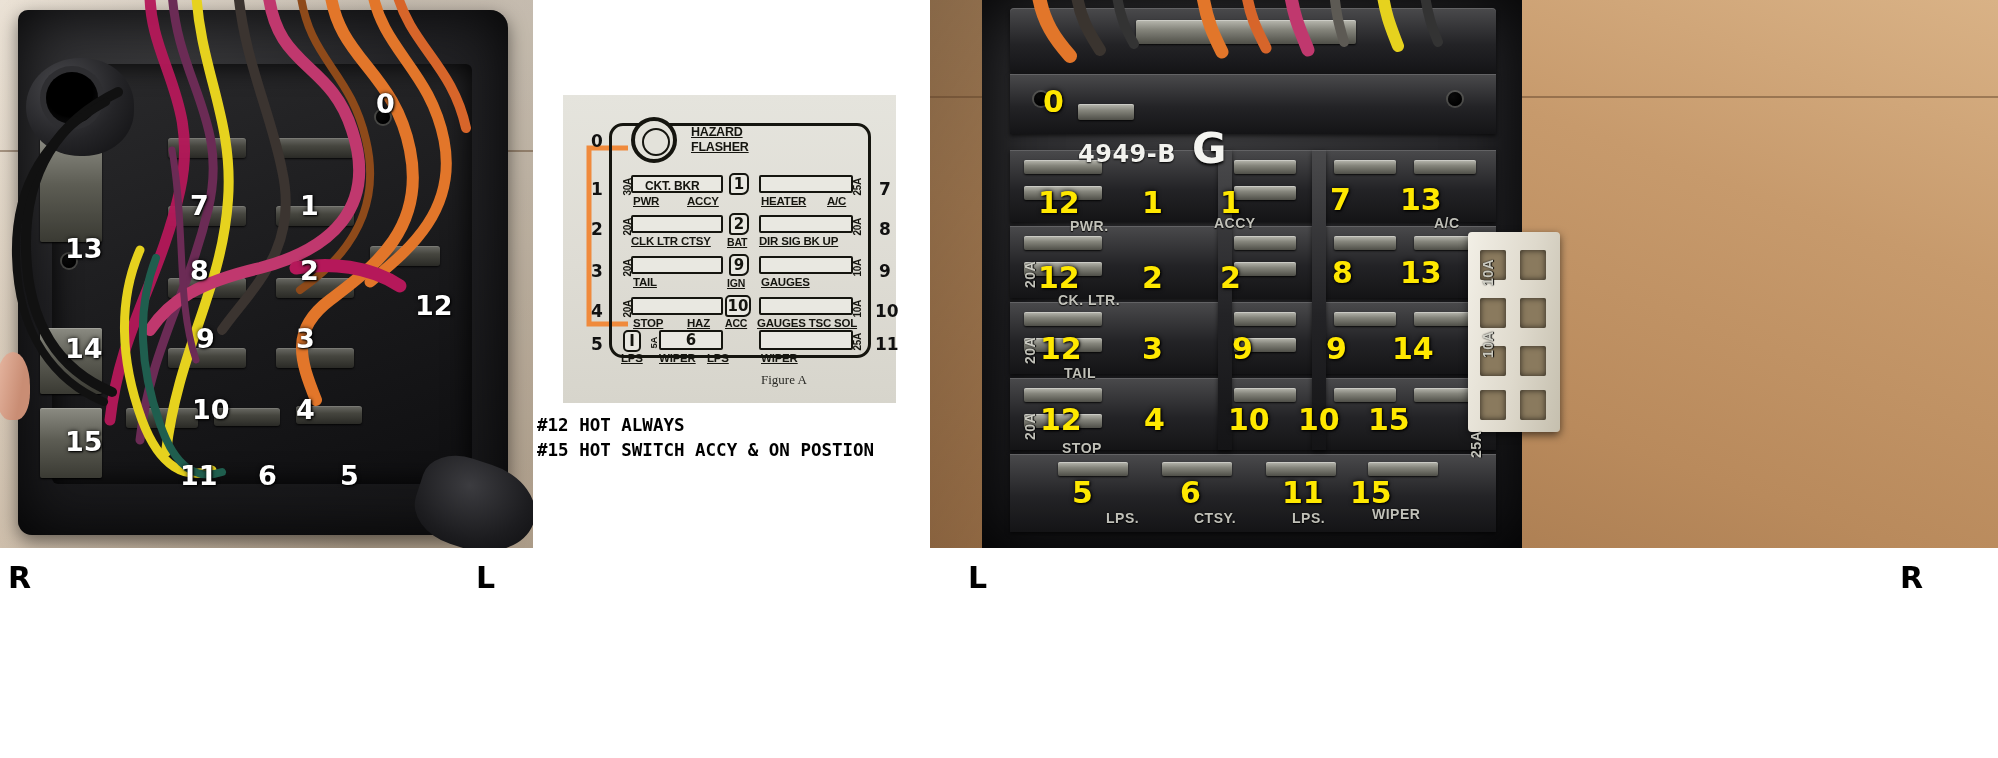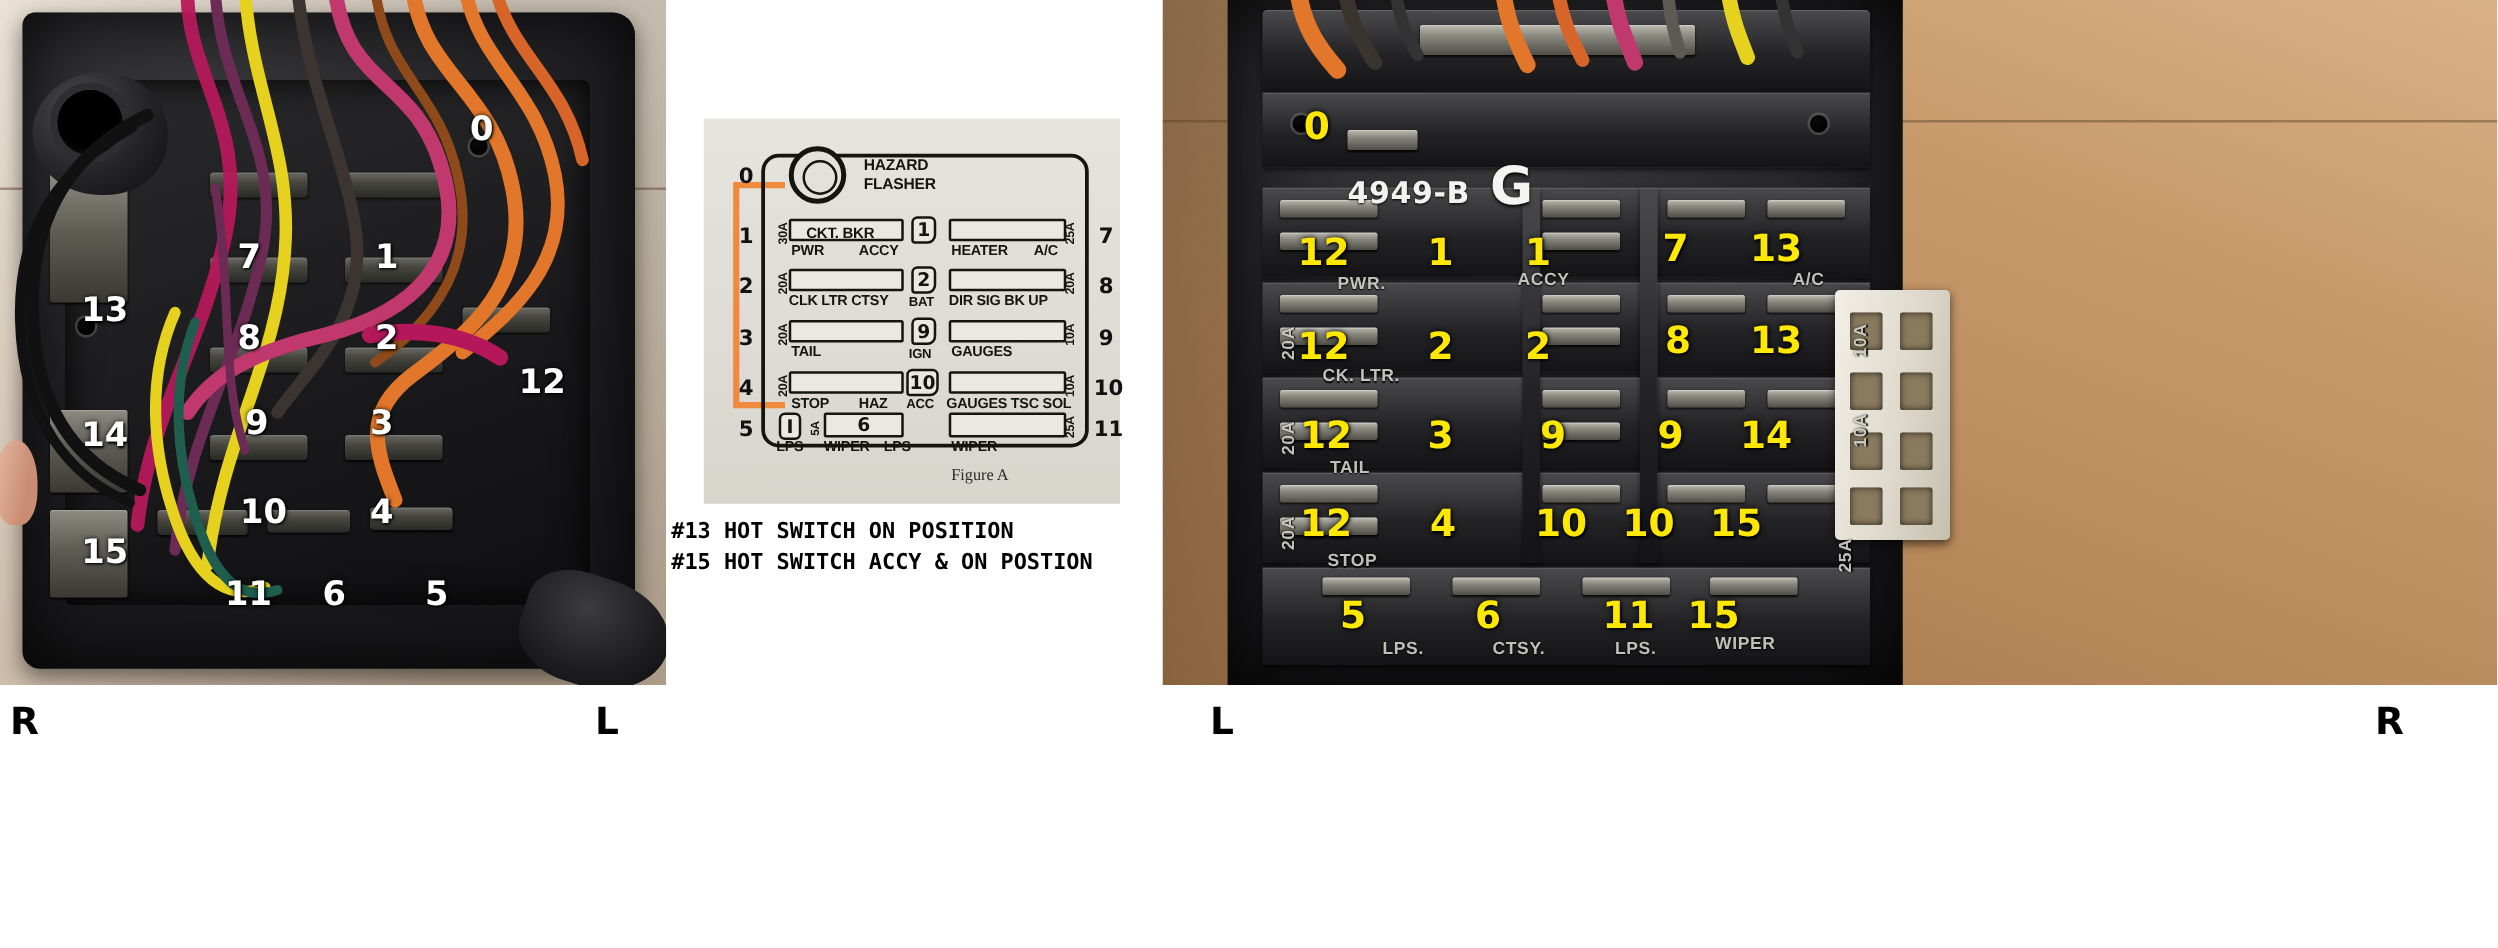--- a/index.html
+++ b/index.html
@@ -117,21 +117,21 @@
   .fuse-box-rect {
     position:absolute; border:2px solid #15150f; background:#e9e8e1; border-radius:2px;
   }
   .amp {
     position:absolute; font-family:"Liberation Sans", sans-serif; font-weight:700;
     font-size:10px; color:#15150f; transform: rotate(-90deg); transform-origin: center;
     letter-spacing:-.3px;
   }
   .cap {
     position:absolute; font-family:"Liberation Sans", sans-serif; font-weight:700;
-    font-size:11.5px; color:#15150f; white-space:nowrap; letter-spacing:-.2px;
+    font-size:11.5px; color:#15150f; white-space:nowrap; letter-spacing:-.2px;text-decoration:underline;
   }
   .tag {
     position:absolute; border:2px solid #15150f; background:#e9e8e1;
     border-radius:5px 5px 7px 3px;
     font-family:"DejaVu Sans", sans-serif; font-weight:700; font-size:15px; color:#15150f;
     display:flex; align-items:center; justify-content:center; line-height:1;
   }
   #hazard-circle {
     position:absolute; left:68px; top:22px; width:46px; height:46px;
     border:4px solid #15150f; border-radius:50%; background:#e3e2da;
@@ -361,21 +361,21 @@
       <div class="cap" style="left:96px;top:257px;">WIPER</div>
       <div class="cap" style="left:144px;top:257px;">LPS</div>
       <div class="fuse-box-rect" style="left:196px;top:235px;width:94px;height:20px;"></div>
       <div class="amp" style="left:282px;top:238px;width:24px;">25A</div>
       <div class="cap" style="left:198px;top:257px;">WIPER</div>
 
       <div id="fig-caption">Figure A</div>
     </div>
 
     <div id="notes">
-      <div>#13 HOT SWITCH ON POSITION</div>
+      <div>#12 HOT ALWAYS</div>
       <div>#15 HOT SWITCH ACCY &amp; ON POSTION</div>
     </div>
   </div>
 
   <div class="photo-panel" id="photo-right">
     <div class="cardboard"></div>
     <div class="card-seam" style="left:0;top:96px;width:1068px;"></div>
 
     <div id="fusebox-right">
 

